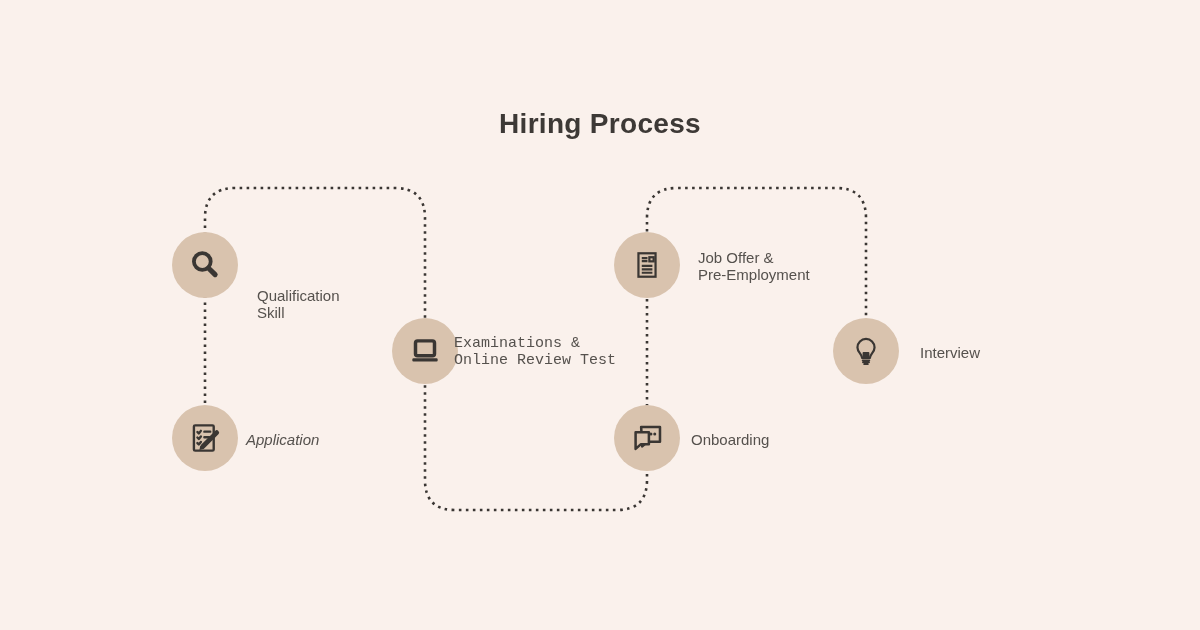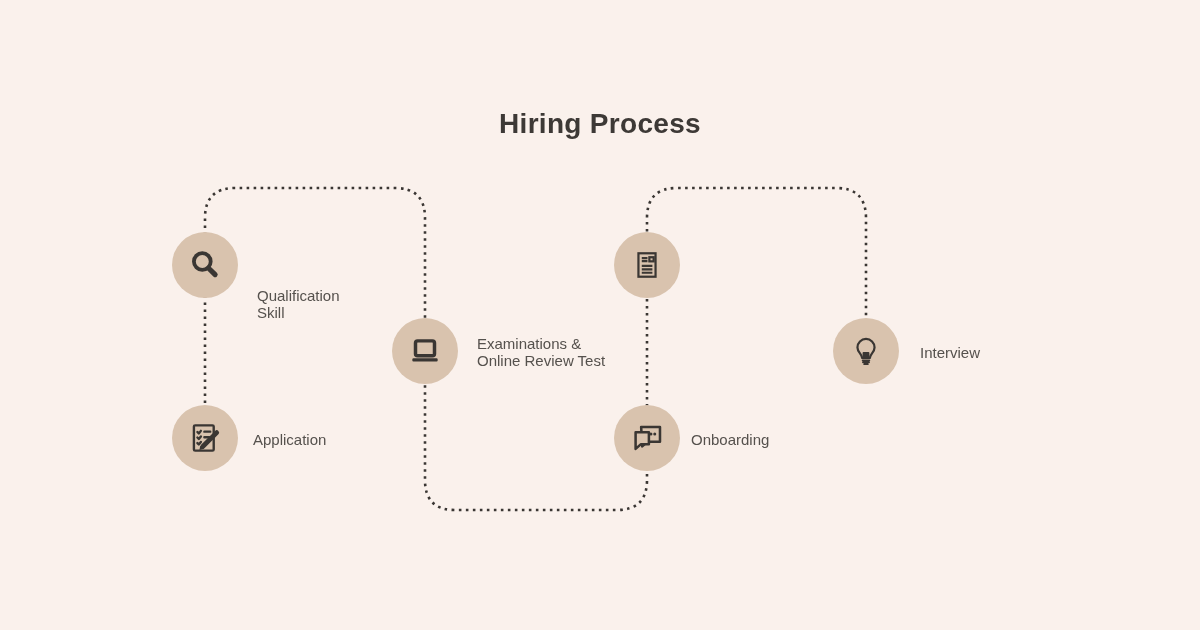--- a/index.html
+++ b/index.html
@@ -58,23 +58,23 @@
     font-size: 15px;
     line-height: 17px;
     color: var(--label_text, #55514d);
     white-space: nowrap;
   }
 
   
   #node-qualification { left: 172px; top: 232px; }
   #label-qualification { left: 257px; top: 266px; margin-top: 38px; }
   #node-application { left: 172px; top: 405px; }
-  #label-application { left: 253px; top: 439px; }
+  #label-application { left: 246px; top: 439px; font-style: italic; }
   #node-examinations { left: 392px; top: 318px; }
-  #label-examinations { left: 477px; top: 352px; }
+  #label-examinations { left: 454px; top: 352px; font-family: Liberation Mono, monospace; }
   #node-interview { left: 614px; top: 405px; }
   #label-interview { left: 691px; top: 439px; }
   #node-joboffer { left: 614px; top: 232px; }
   #label-joboffer { left: 698px; top: 266px; }
   #node-onboarding { left: 833px; top: 318px; }
   #label-onboarding { left: 920px; top: 352px; }
 </style>
 </head>
 <body>
 
@@ -137,20 +137,24 @@
   </div>
 
   <div class="node" id="node-joboffer">
     <svg viewBox="0 0 24 24" fill="none" stroke="currentColor" stroke-width="1.4">
       <rect x="6.6" y="4.6" width="10.8" height="14.8"></rect>
       <path d="M8.7 7.6 H12.3 M8.7 9.5 H12.3"></path>
       <rect x="13.5" y="7.1" width="2.7" height="2.6"></rect>
       <path d="M8.7 12.5 H15.4 M8.7 14.7 H15.4 M8.7 16.9 H15.4"></path>
     </svg>
   </div>
+  <div class="step-label" id="label-joboffer">
+    <div>Job Offer &amp;</div>
+    <div>Pre-Employment</div>
+  </div>
 
   <div class="node" id="node-onboarding">
     <svg viewBox="0 0 24 24" fill="none" stroke="currentColor" stroke-width="1.4" stroke-linecap="round" stroke-linejoin="round">
       <path d="M12 4.4 c3 0 5.4 2.4 5.4 5.4 0 1.7 -0.8 2.7 -1.6 3.7 -0.6 0.8 -1.2 1.6 -1.4 2.9 h-4.8 c-0.2 -1.3 -0.8 -2.1 -1.4 -2.9 -0.8 -1 -1.6 -2 -1.6 -3.7 0 -3 2.4 -5.4 5.4 -5.4 z"></path>
       <path d="M10.4 16.4 V13.2 H13.6 V16.4 M11.5 13.9 V16.4 M12.5 13.9 V16.4" stroke-width="1.1"></path>
       <path d="M9.9 17.9 H14.1 M10.1 19.1 H13.9 M10.9 20.3 H13.1" stroke-width="1.2"></path>
     </svg>
   </div>
   <div class="step-label" id="label-onboarding">
     <div>Interview</div>

